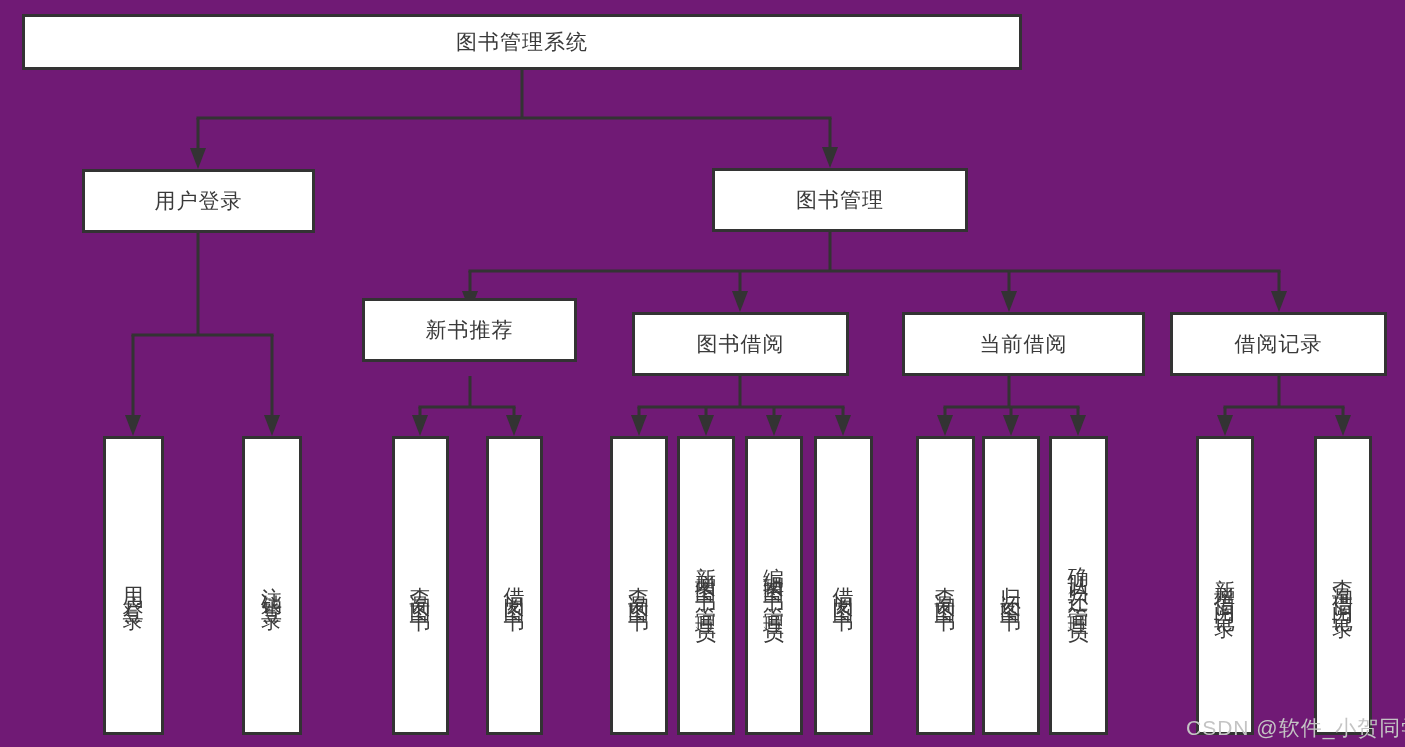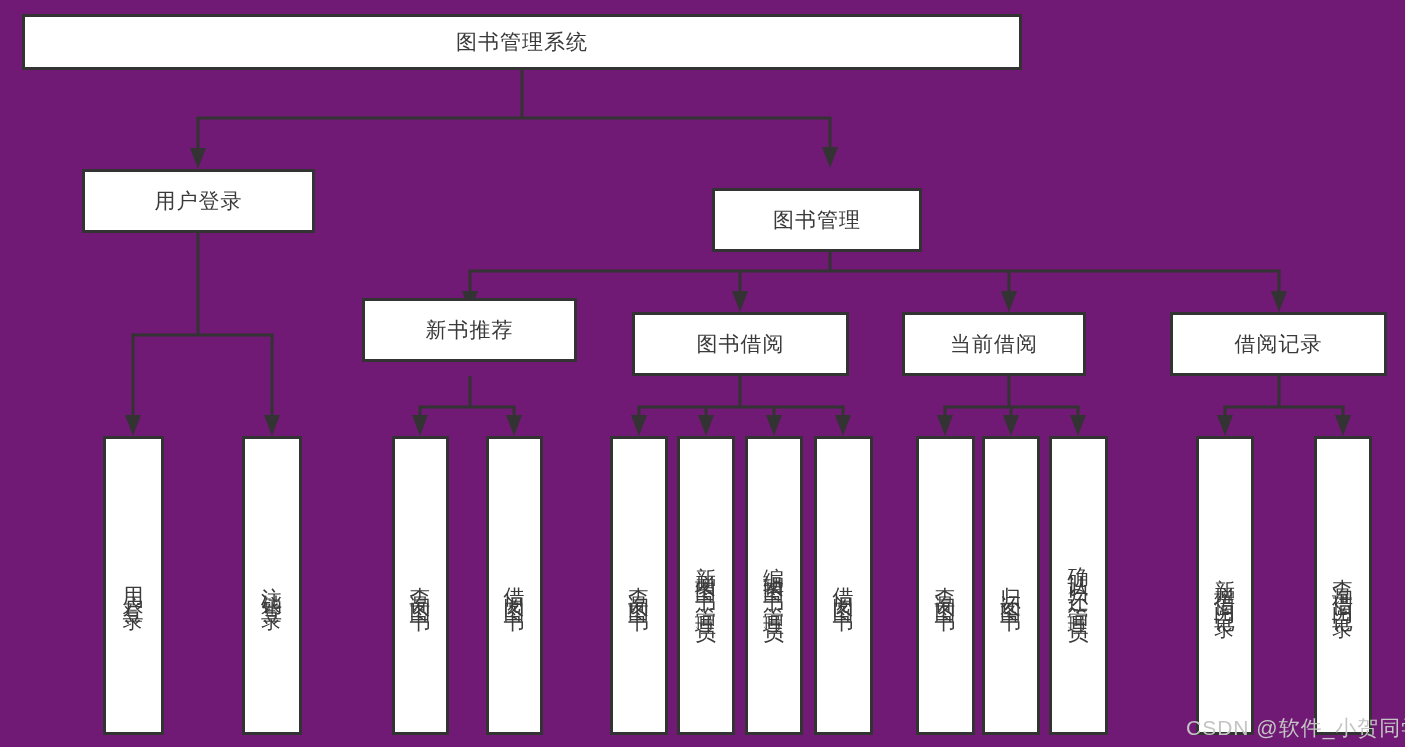--- a/index.html
+++ b/index.html
@@ -97,25 +97,25 @@
       <line x1="1223.5" y1="407" x2="1344.5" y2="407" stroke="#333333" stroke-width="3"></line>
       <line x1="1225" y1="407" x2="1225" y2="419" stroke="#333333" stroke-width="3"></line>
       <polygon points="1217,415 1233,415 1225,436" fill="#333333"></polygon>
       <line x1="1343" y1="407" x2="1343" y2="419" stroke="#333333" stroke-width="3"></line>
       <polygon points="1335,415 1351,415 1343,436" fill="#333333"></polygon>
     </svg>
 
   <div class="hbox" style="left:22px; top:14px; width:1000px; height:56px;">图书管理系统</div>
 
   <div class="hbox" style="left:82px; top:169px; width:233px; height:64px;">用户登录</div>
-  <div class="hbox" style="left:712px; top:168px; width:210px; height:64px;margin-top:20px;">图书管理</div>
+  <div class="hbox" style="left:712px; top:168px; width:256px; height:64px;">图书管理</div>
 
   <div class="hbox" style="left:362px; top:298px; width:215px; height:64px;">新书推荐</div>
   <div class="hbox" style="left:632px; top:312px; width:217px; height:64px;">图书借阅</div>
-  <div class="hbox" style="left:902px; top:312px; width:184px; height:64px;">当前借阅</div>
+  <div class="hbox" style="left:902px; top:312px; width:243px; height:64px;">当前借阅</div>
   <div class="hbox" style="left:1170px; top:312px; width:217px; height:64px;">借阅记录</div>
 
   <div class="vbox" style="left:103px; width:61px;">
     <span class="vtext">用户登录</span>
   </div>
   <div class="vbox" style="left:242px; width:60px;">
     <span class="vtext">注销登录</span>
   </div>
 
   <div class="vbox" style="left:392px; width:57px;">

